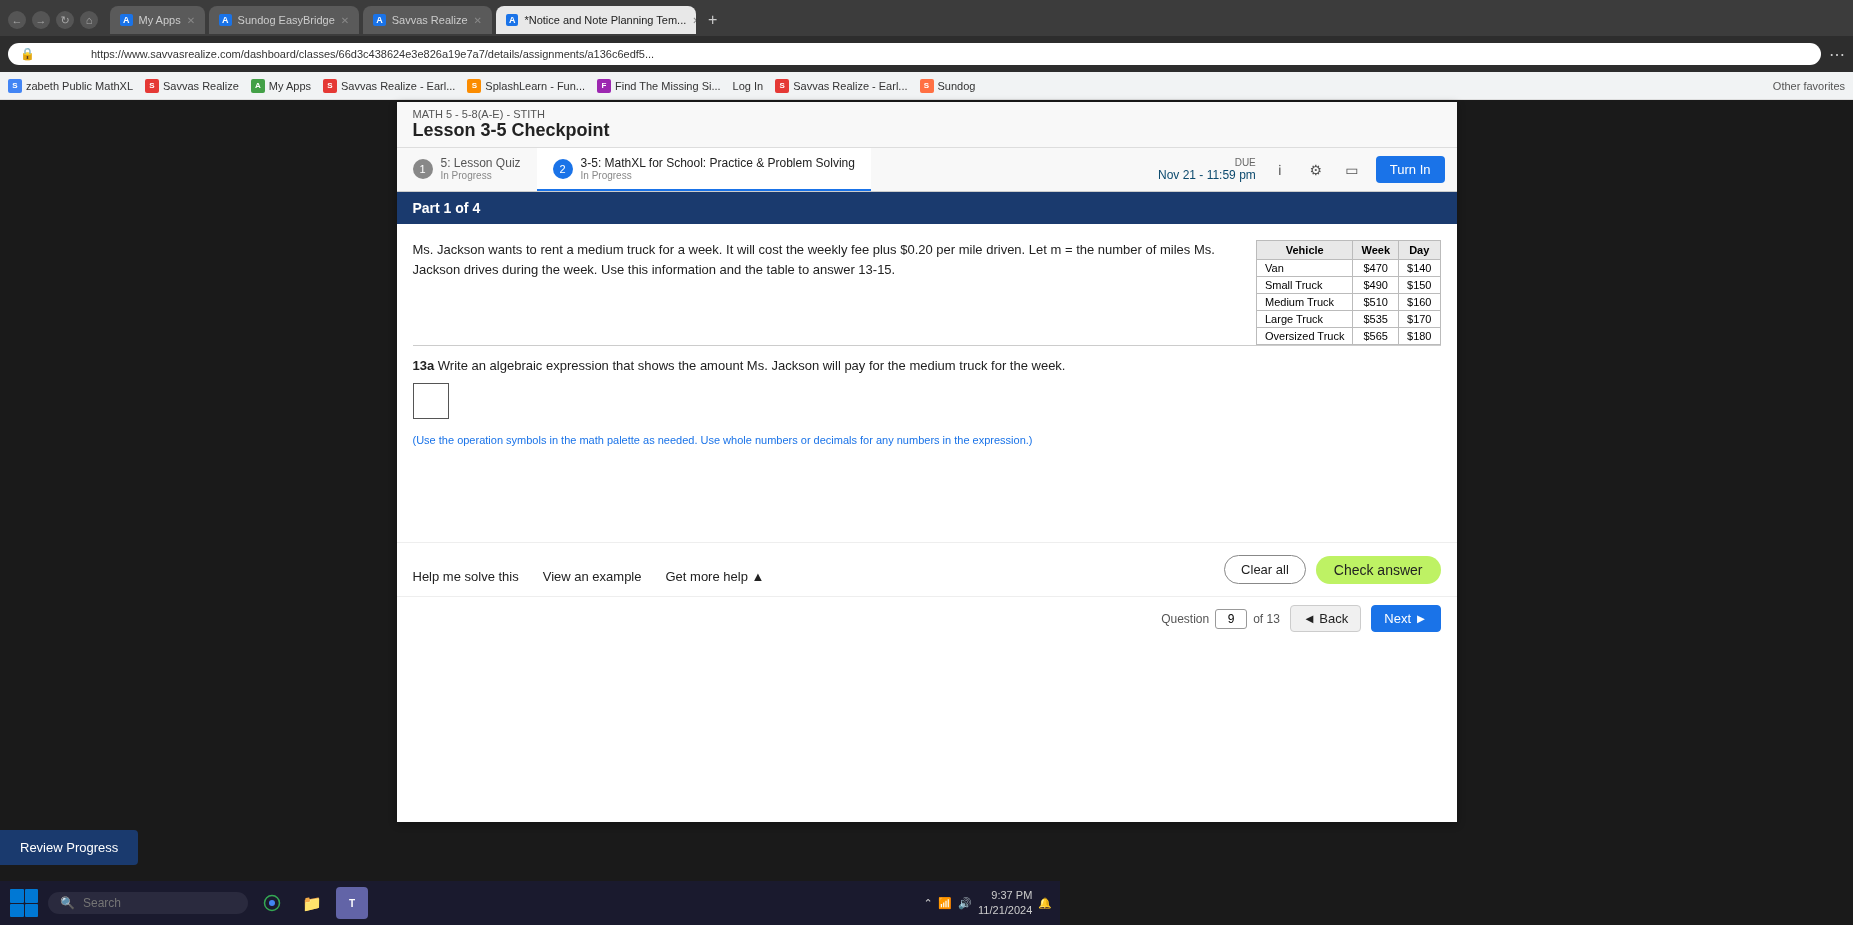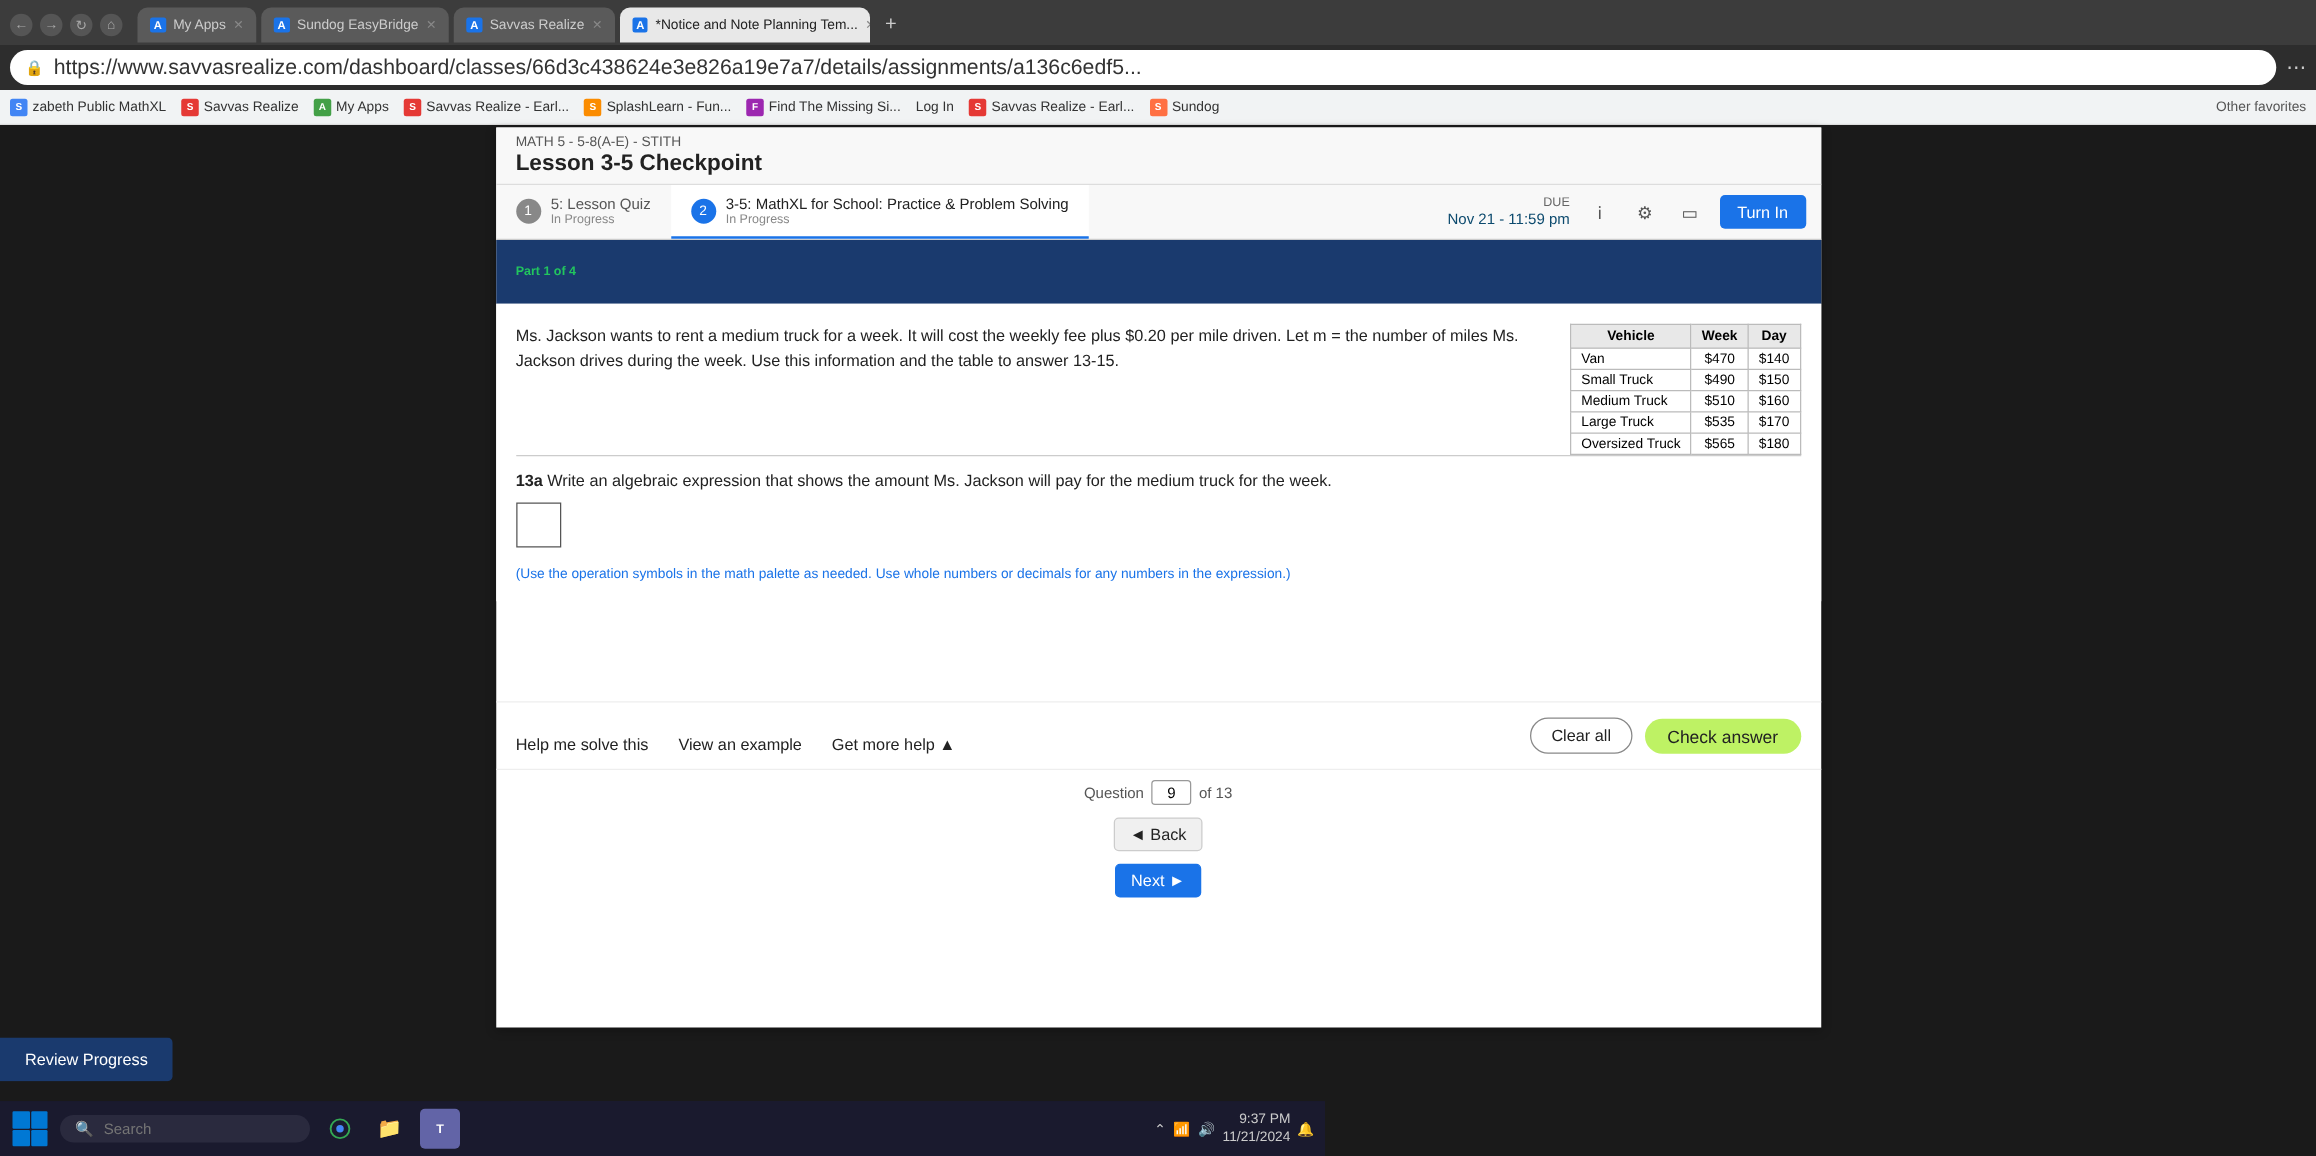--- a/index.html
+++ b/index.html
@@ -204,23 +204,23 @@
       border-radius: 4px;
       padding: 6px 14px;
       font-size: 13px;
       cursor: pointer;
       font-weight: 500;
     }
 
     
     .part-header {
       background: #1a3a6e;
-      color: #22c55e;
-      padding: 20px 16px;
-      font-size: 10px;
+      color: #ffffff;
+      padding: 8px 16px;
+      font-size: 14px;
       font-weight: bold;
     }
 
     
     .content-area {
       padding: 16px;
       background: #fff;
     }
 
     .problem-text {
@@ -332,21 +332,20 @@
     }
 
     
     .nav-row {
       display: flex;
       align-items: center;
       justify-content: flex-end;
       padding: 8px 16px;
       gap: 10px;
       border-top: 1px solid #eee;
-      flex-direction: column;
     }
 
     .question-counter {
       font-size: 12px;
       color: #555;
       display: flex;
       align-items: center;
       gap: 6px;
     }
 
@@ -508,21 +507,21 @@
       <span>*Notice and Note Planning Tem...</span>
       <span class="close-x">✕</span>
     </div>
 
     <button style="background:none;border:none;color:#ccc;font-size:16px;cursor:pointer;padding:0 8px;">+</button>
   </div>
 
   <div class="address-bar-row">
     <div class="address-bar">
       <span style="color:#555;">🔒</span>
-      <span style="font-size:17px;color:#333;">https://www.savvasrealize.com/dashboard/classes/66d3c438624e3e826a19e7a7/details/assignments/a136c6edf5...</span>
+      <span style="font-size:11px;color:#333;margin-left:48px;">https://www.savvasrealize.com/dashboard/classes/66d3c438624e3e826a19e7a7/details/assignments/a136c6edf5...</span>
     </div>
     <button style="background:none;border:none;color:#ccc;cursor:pointer;font-size:16px;">⋯</button>
   </div>
 
   <div class="bookmarks-bar">
     <a class="bookmark-item">
       <span class="bookmark-icon">S</span>
       <span>zabeth Public MathXL</span>
     </a>
     <a class="bookmark-item">

